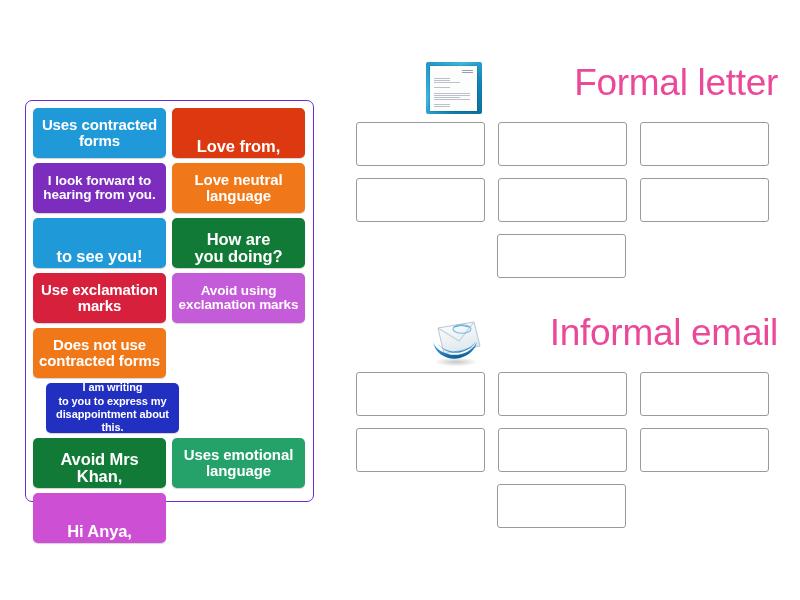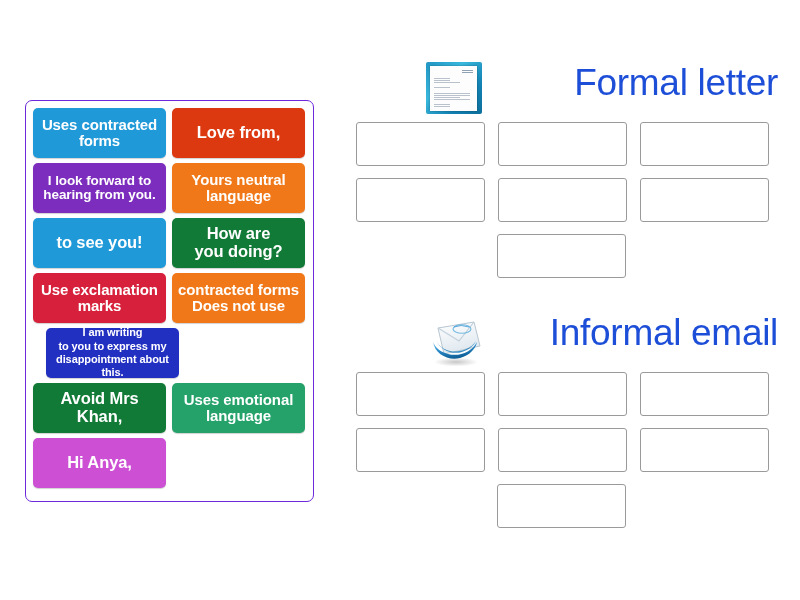--- a/index.html
+++ b/index.html
@@ -48,21 +48,21 @@
     font-weight: bold;
     line-height: 1.07;
     padding: 2px 4px;
     box-shadow: 0 1px 1px rgba(0,0,0,0.18);
     letter-spacing: -0.1px;
     overflow: hidden;
   }
 
   .tile span { display: block; width: 100%; }
 
-  .fs-lg  { font-size: 16.5px; }
+  .fs-lg  { font-size: 16.5px; align-items: flex-end; }
   .fs-md  { font-size: 15px; }
   .fs-sm  { font-size: 13.5px; }
   .fs-xs  { font-size: 11px; line-height: 1.22; margin-left: 13px; }
 
   
   .group {
     position: absolute;
     width: 440px;
   }
 
@@ -75,21 +75,21 @@
     display: flex;
     align-items: center;
   }
 
   .group-title {
     position: absolute;
     right: 10px;
     top: 0px;
     font-size: 37px;
     font-weight: 300;
-    color: #1d4ed8;
+    color: #ec4899;
     letter-spacing: -0.3px;
     white-space: nowrap;
     line-height: 1.25;
   }
 
   .group-icon {
     position: absolute;
     left: 78px;
     top: 2px;
     width: 56px;
@@ -161,45 +161,51 @@
         </div>
       </div>
       <div class="tile fs-sm" style="background: rgb(124, 45, 189);">
         <div style="width: 100%;">
           <span>I look forward to</span>
           <span>hearing from you.</span>
         </div>
       </div>
       <div class="tile fs-md" style="background: rgb(240, 120, 24);">
         <div style="width: 100%;">
-          <span>Yours neutral</span>
+          <span>Love neutral</span>
           <span>language</span>
         </div>
       </div>
       <div class="tile fs-lg" style="background: rgb(31, 153, 216);">
         <div style="width: 100%;">
           <span>to see you!</span>
         </div>
       </div>
       <div class="tile fs-lg" style="background: rgb(17, 122, 54);">
         <div style="width: 100%;">
           <span>How are</span>
           <span>you doing?</span>
         </div>
       </div>
       <div class="tile fs-md" style="background: rgb(215, 33, 60);">
         <div style="width: 100%;">
           <span>Use exclamation</span>
           <span>marks</span>
         </div>
       </div>
+      <div class="tile fs-sm" style="background: rgb(196, 91, 216);">
+        <div style="width: 100%;">
+          <span>Avoid using</span>
+          <span>exclamation marks</span>
+        </div>
+      </div>
       <div class="tile fs-md" style="background: rgb(240, 120, 24);">
         <div style="width: 100%;">
+          <span>Does <b>not</b> use</span>
           <span>contracted forms</span>
-          <span>Does <b>not</b> use</span>
         </div>
       </div>
       <div class="tile fs-xs" style="background: rgb(34, 48, 194);">
         <div style="width: 100%;">
           <span>I am writing</span>
           <span>to you to express my</span>
           <span>disappointment about this.</span>
         </div>
       </div>
       <div class="tile fs-lg" style="background: rgb(17, 122, 54);">

